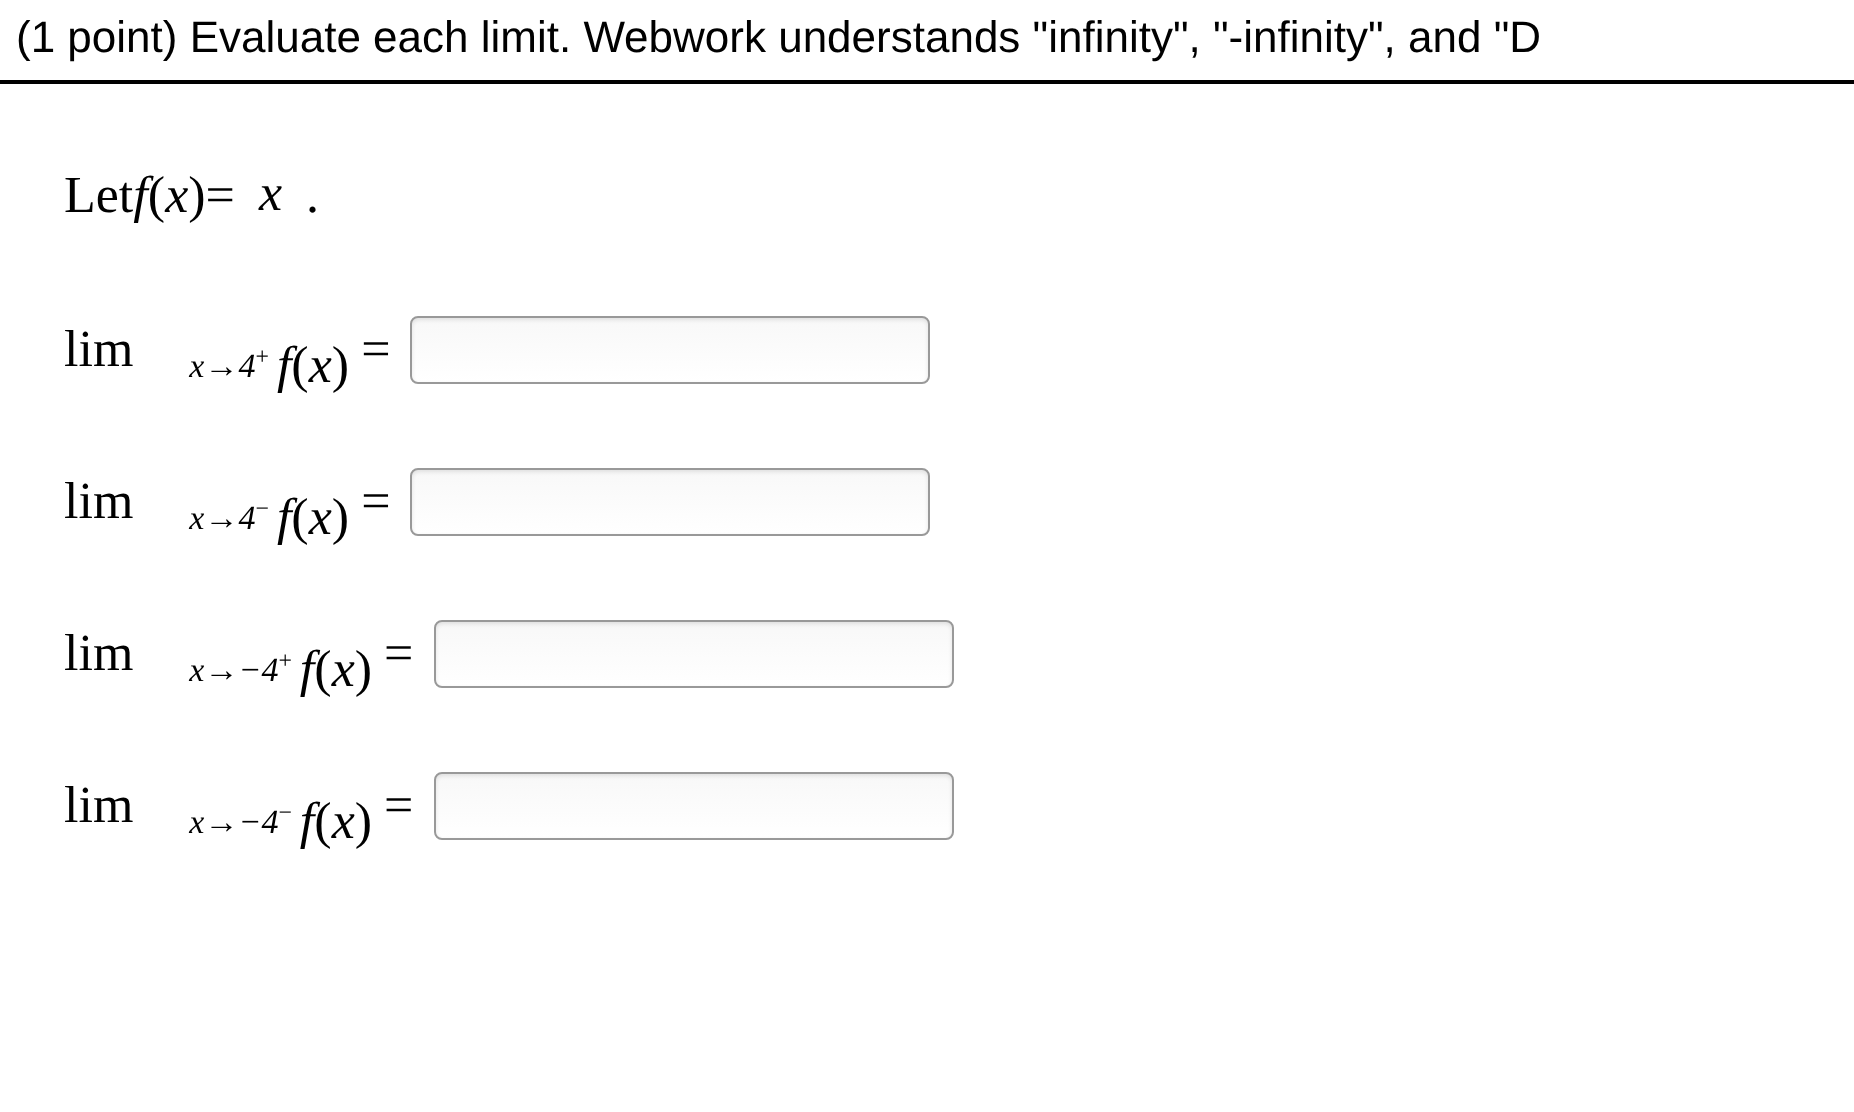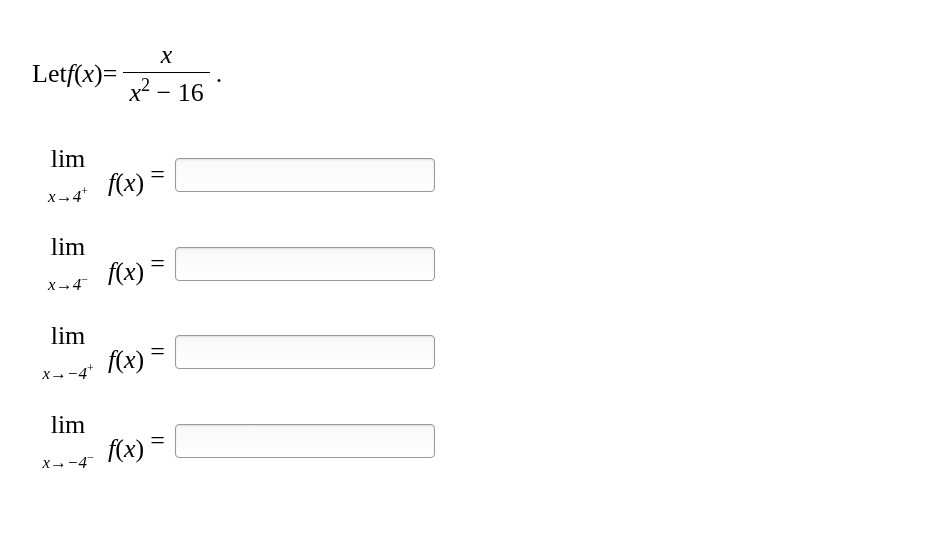--- a/index.html
+++ b/index.html
@@ -51,25 +51,26 @@
       border-top: 1.5px solid #000;
       padding: 2px 6px 0 6px;
     }
     .limit-row {
       display: flex;
       align-items: center;
       margin-bottom: 30px;
     }
     .limit-block {
       display: inline-flex;
-      flex-direction: column;
+      flex-direction: row;
       align-items: center;
       line-height: 1;
       margin-right: 4px;
       min-width: 72px;
+      gap: 28px;
     }
     .limit-block .lim {
       font-size: 26px;
     }
     .limit-block .approach {
       font-size: 17px;
       font-style: italic;
       margin-top: 14px;
     }
     .fx {
@@ -98,35 +99,33 @@
     }
     .ital { font-style: italic; }
     .sup { font-size: 0.7em; vertical-align: super; }
     .subapp .arrow { font-style: normal; }
   </style>
 </head>
 <body>
 
 <div class="page">
 
+  <div class="instruction">(1 point) Evaluate each limit. Webwork understands "infinity", "-infinity", and "D</div>
 
   <div class="content">
 
     <div class="let-line">
       <span>Let </span>
       <span class="ital">f</span>
       <span>(</span>
       <span class="ital">x</span>
       <span>)</span>
       <span> = </span>
       <span class="frac">
         <span class="num">x</span>
-        <span class="den">
-          <span class="ital">x</span><span class="sup">2</span><span> − 16</span>
-        </span>
       </span>
       <span>.</span>
     </div>
 
     <div class="limit-row">
       <span class="limit-block">
         <span class="lim">lim</span>
         <span class="approach subapp">
           <span>x</span><span class="arrow">→</span><span>4</span><span class="sup" style="font-style:normal">+</span>
         </span>

